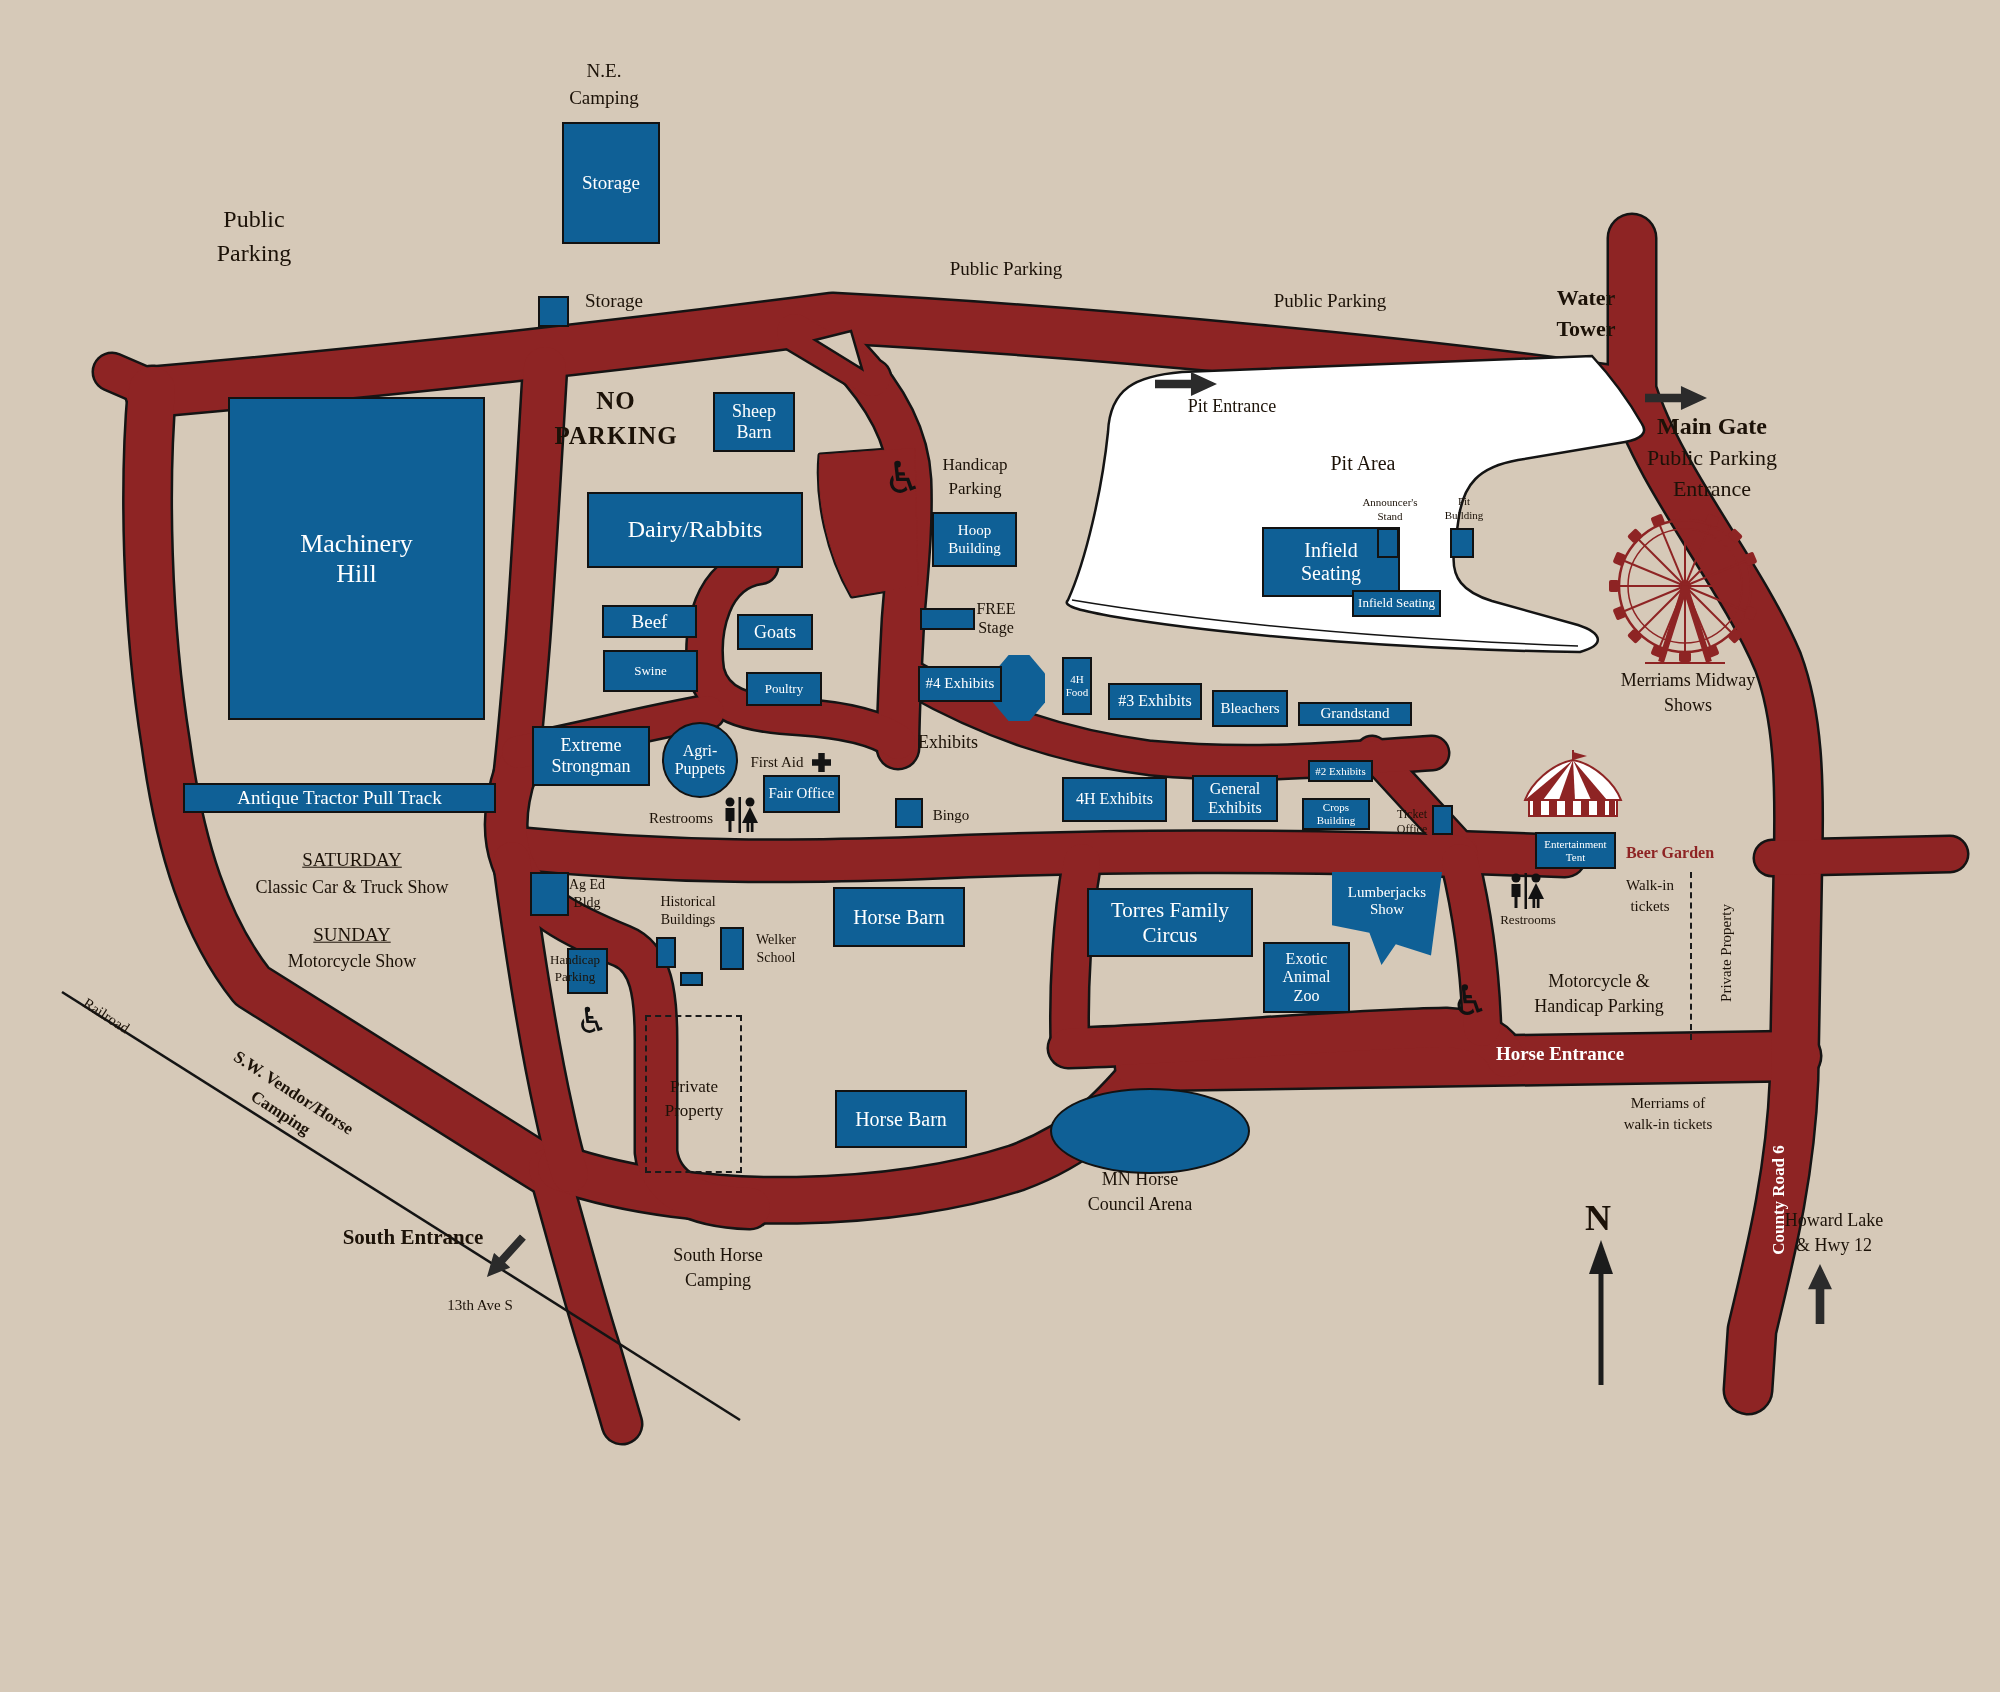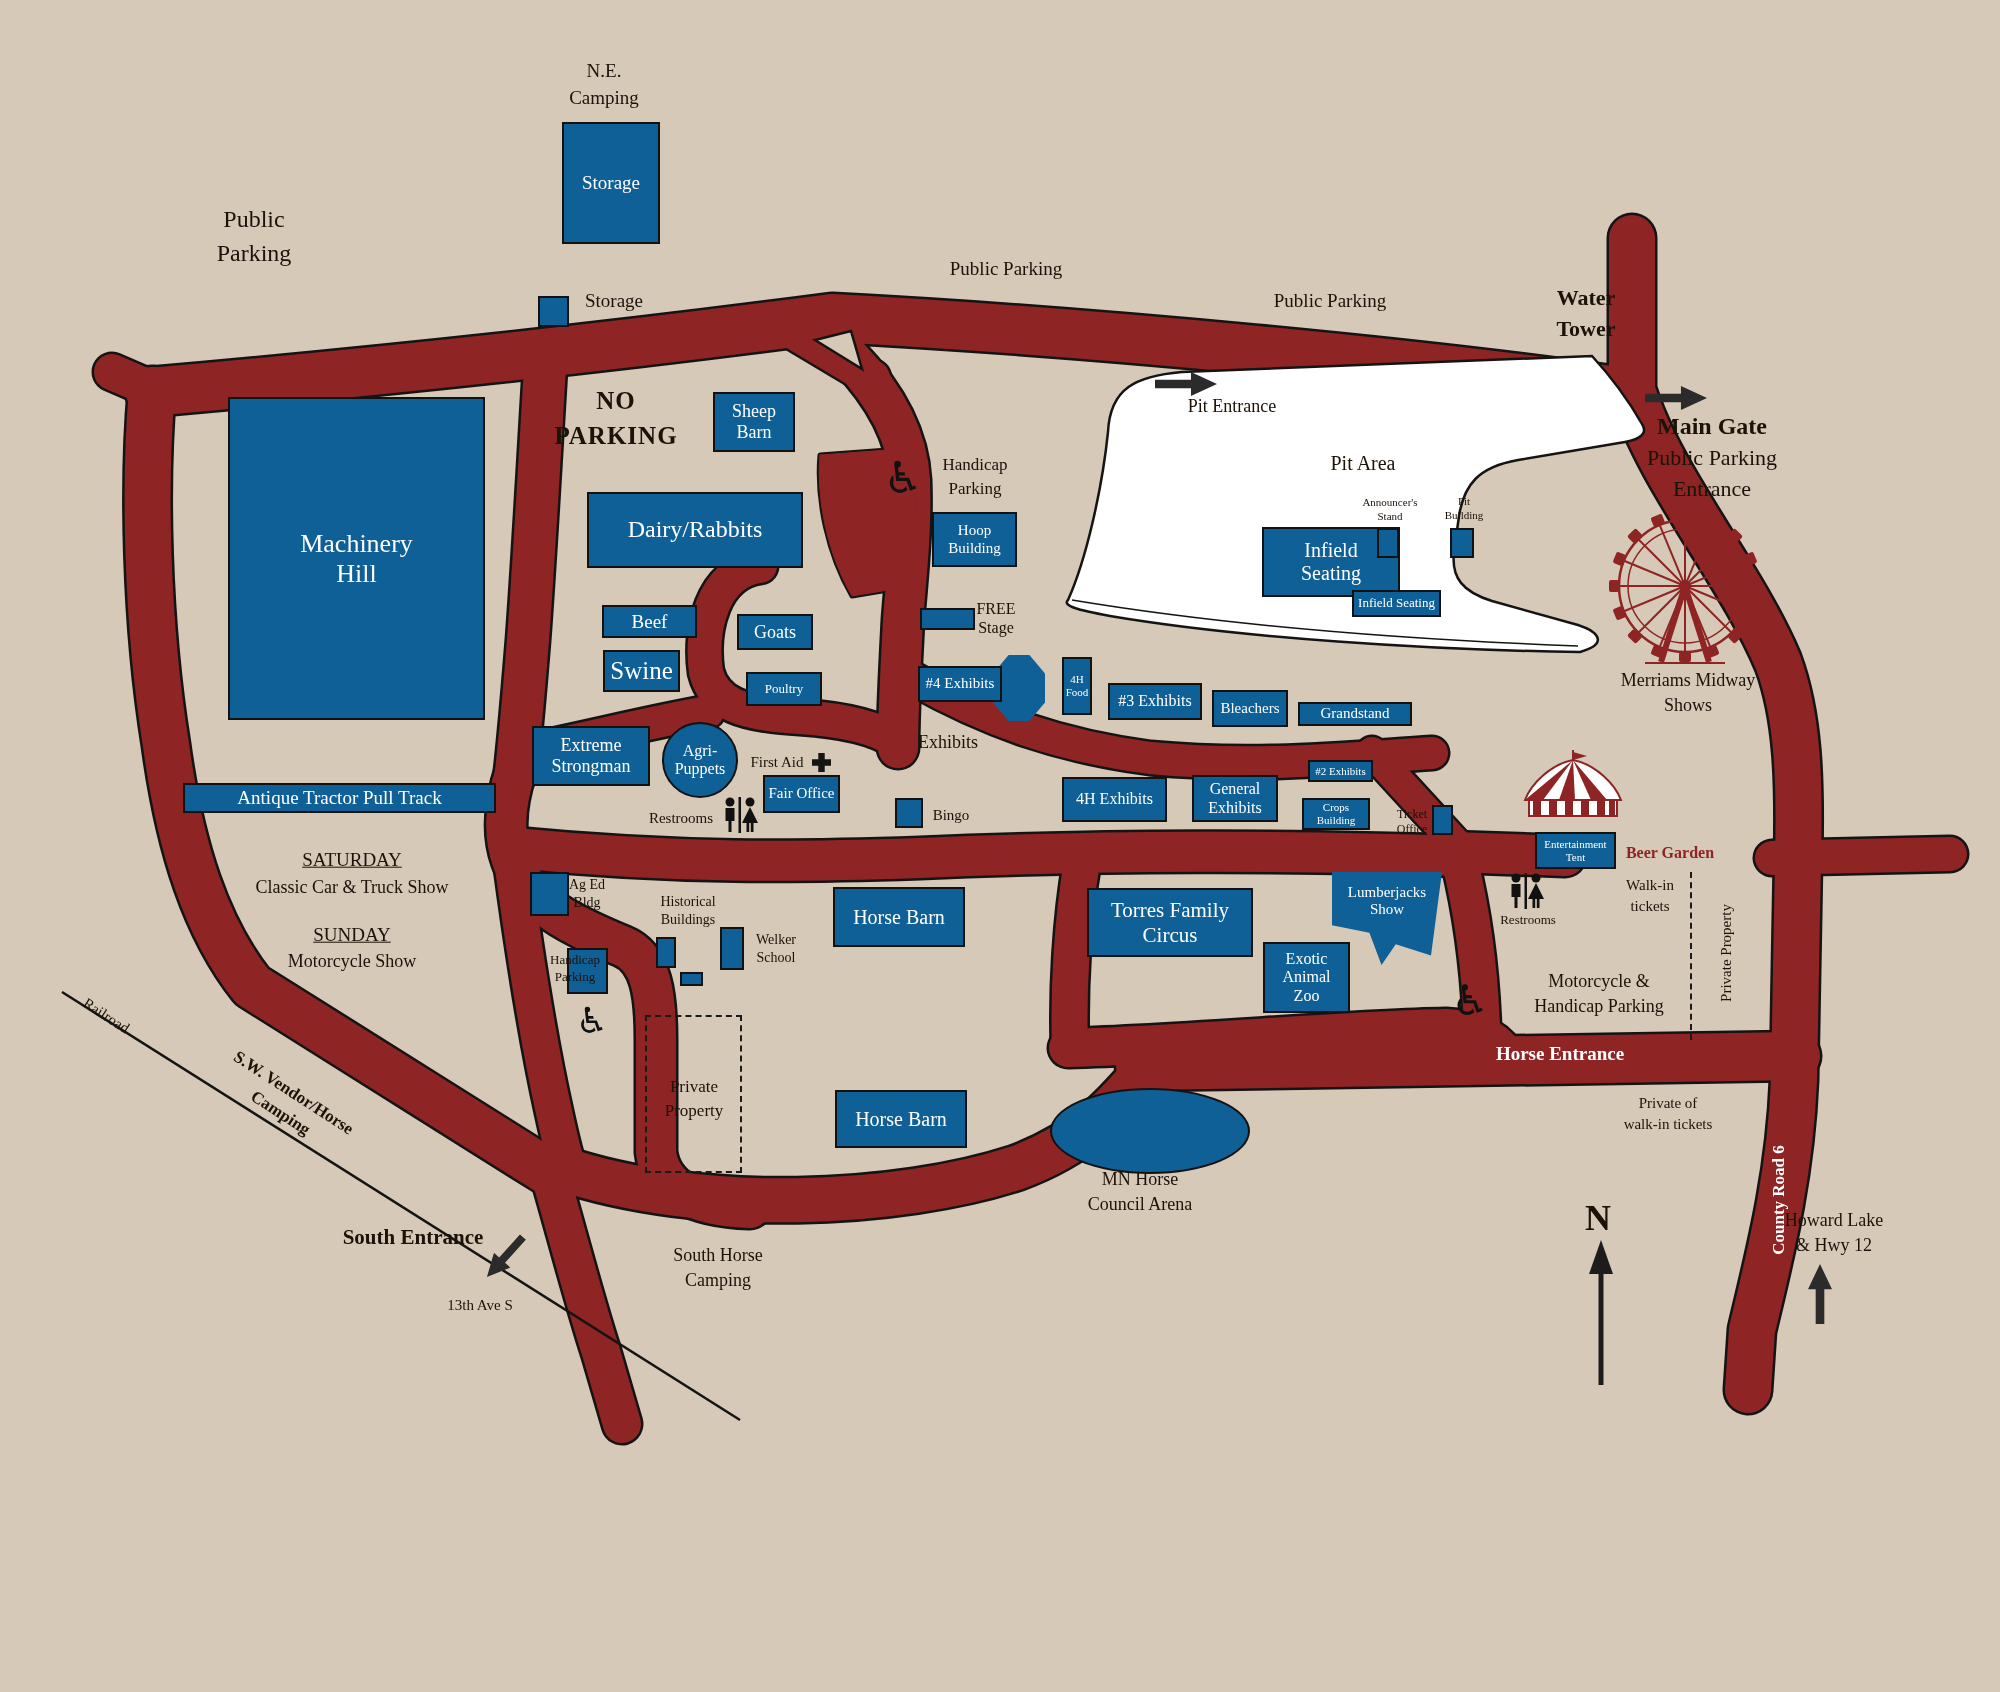--- a/index.html
+++ b/index.html
@@ -199,21 +199,21 @@
   </svg>
 
   <div class="bld" style="left:562px;top:122px;width:98px;height:122px;font-size:19px;">Storage</div>
   <div class="bld" style="left:538px;top:296px;width:31px;height:31px;"></div>
   <div class="bld" style="left:228px;top:397px;width:257px;height:323px;font-size:26px;">Machinery
 Hill</div>
   <div class="bld" style="left:713px;top:392px;width:82px;height:60px;font-size:18px;">Sheep
 Barn</div>
   <div class="bld" style="left:587px;top:492px;width:216px;height:76px;font-size:24px;">Dairy/Rabbits</div>
   <div class="bld" style="left:602px;top:605px;width:95px;height:33px;font-size:19px;">Beef</div>
-  <div class="bld" style="left:603px;top:650px;width:77px;height:42px;font-size:25px;">Swine</div>
+  <div class="bld" style="left:603px;top:650px;width:95px;height:42px;font-size:13px;">Swine</div>
   <div class="bld" style="left:737px;top:614px;width:76px;height:36px;font-size:18px;">Goats</div>
   <div class="bld" style="left:746px;top:672px;width:76px;height:34px;font-size:13px;">Poultry</div>
   <div class="bld" style="left:932px;top:512px;width:85px;height:55px;font-size:15px;">Hoop
 Building</div>
   <div class="bld" style="left:920px;top:608px;width:55px;height:22px;"></div>
   <div class="bld" style="left:532px;top:726px;width:118px;height:60px;font-size:18px;">Extreme
 Strongman</div>
   <div class="bld" style="left:662px;top:722px;width:76px;height:76px;border-radius:50%;font-size:16px;">Agri-
 Puppets</div>
   <div class="bld" style="left:763px;top:775px;width:77px;height:38px;font-size:15px;">Fair Office</div>
@@ -302,21 +302,21 @@
   <div class="lbl" style="left:1412px;top:822px;font-size:12px;line-height:1.25;">Ticket
 Office</div>
   <div class="lbl b red" style="left:1670px;top:853px;font-size:16px;">Beer Garden</div>
   <div class="lbl" style="left:1650px;top:896px;font-size:15px;">Walk-in
 tickets</div>
   <div class="lbl" style="left:1528px;top:920px;font-size:13px;">Restrooms</div>
   <div class="lbl rotm90" style="left:1726px;top:953px;font-size:15px;white-space:nowrap;">Private Property</div>
   <div class="lbl" style="left:1599px;top:994px;font-size:18px;">Motorcycle &amp;
 Handicap Parking</div>
   <div class="lbl b white" style="left:1560px;top:1054px;font-size:19px;">Horse Entrance</div>
-  <div class="lbl" style="left:1668px;top:1114px;font-size:15px;">Private of
+  <div class="lbl" style="left:1668px;top:1114px;font-size:15px;">Merriams of
 walk-in tickets</div>
   <div class="lbl b white rotm90" style="left:1779px;top:1200px;font-size:17px;white-space:nowrap;">County Road 6</div>
   <div class="lbl" style="left:1834px;top:1233px;font-size:18px;">Howard Lake
 &amp; Hwy 12</div>
   <div class="lbl b" style="left:1598px;top:1218px;font-size:36px;">N</div>
   <div class="lbl u" style="left:352px;top:860px;font-size:19px;">SATURDAY</div>
   <div class="lbl" style="left:352px;top:888px;font-size:18px;white-space:nowrap;">Classic Car &amp; Truck Show</div>
   <div class="lbl u" style="left:352px;top:935px;font-size:19px;">SUNDAY</div>
   <div class="lbl" style="left:352px;top:962px;font-size:18px;">Motorcycle Show</div>
   <div class="lbl" style="left:587px;top:893px;font-size:14px;line-height:1.25;">Ag Ed

